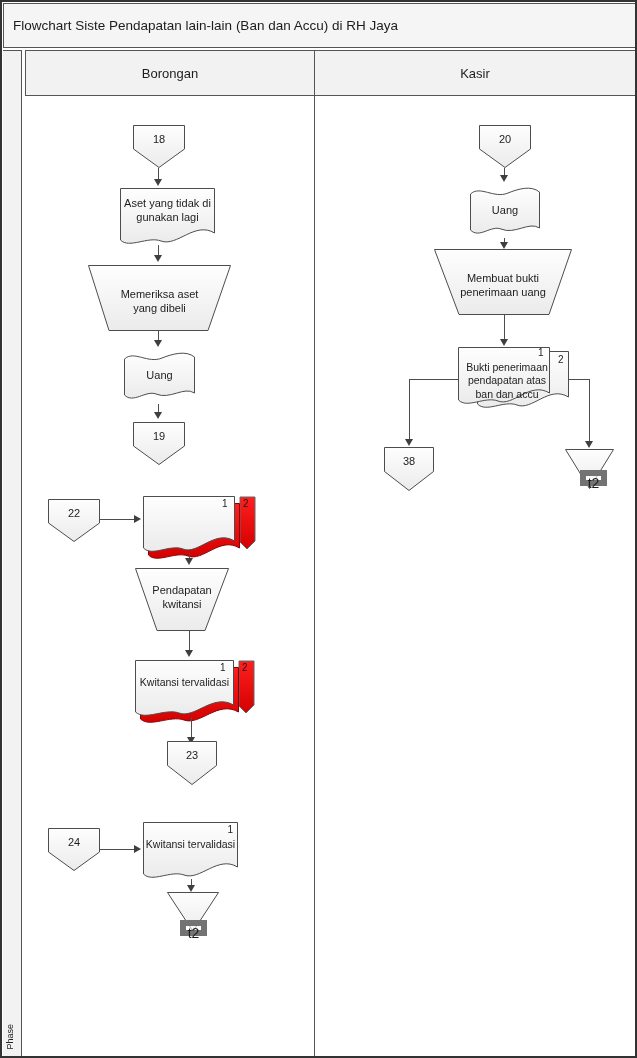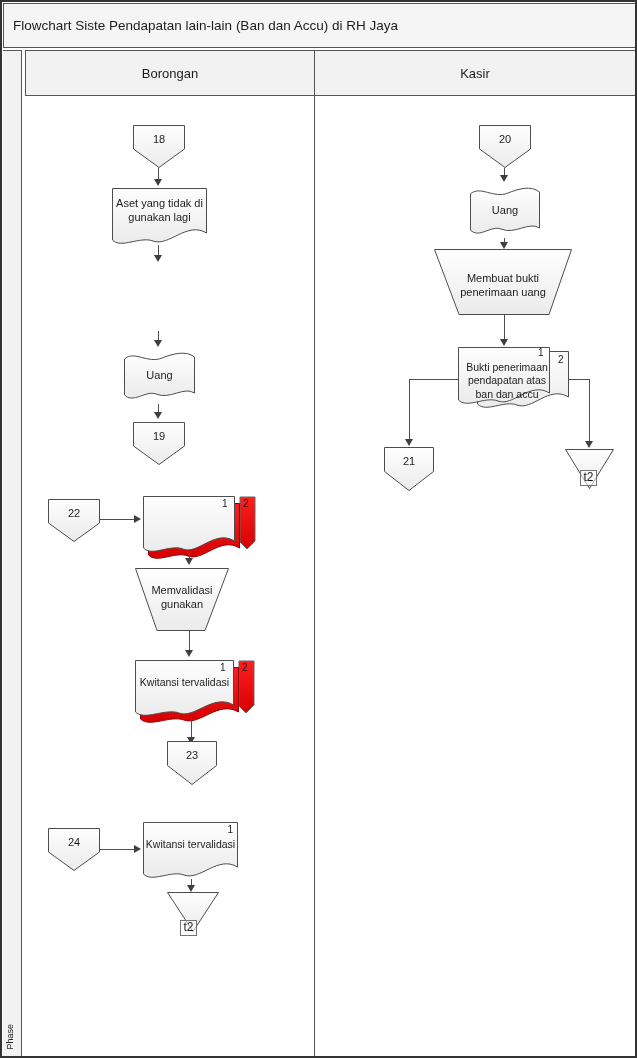--- a/index.html
+++ b/index.html
@@ -43,22 +43,22 @@
   .lbl-trap{padding:12px 20px 4px 20px;}
   .nowrap{white-space:nowrap;font-size:10.5px;}
   .copy-num{position:absolute;font-size:10px;line-height:1;}
   .vline{position:absolute;width:1px;background:#4d4d4d;}
   .hline{position:absolute;height:1px;background:#4d4d4d;}
   .ah-down{position:absolute;width:0;height:0;
     border-left:4px solid transparent;border-right:4px solid transparent;border-top:7px solid #3f3f3f;}
   .ah-right{position:absolute;width:0;height:0;
     border-top:4px solid transparent;border-bottom:4px solid transparent;border-left:7px solid #3f3f3f;}
   .tiny-box{
-    position:absolute;width:17px;height:16px;border:1px solid #737373;box-sizing:border-box;
-    background:rgba(255,255,255,0.55);font-size:12px;line-height:1.1;
+    position:absolute;width:27px;height:16px;border:6px solid #737373;box-sizing:border-box;
+    background:rgba(255,255,255,0.55);font-size:14px;line-height:1.1;
     display:flex;justify-content:center;align-items:flex-start;
   }
 </style>
 </head>
 <body>
 
 <svg width="0" height="0" style="position:absolute" aria-hidden="true">
   <defs>
     <linearGradient id="gWhite" x1="0" y1="0" x2="0" y2="1">
       <stop offset="0" stop-color="#fefefe"></stop>
@@ -93,29 +93,35 @@
 
     <div class="shape" style="left:109px;top:29px;width:52px;height:43px">
       <svg width="52" height="43">
           <polygon points="0.5,0.5 51.5,0.5 51.5,24 26,42.5 0.5,24" fill="url(#gWhite)" stroke="#4d4d4d"></polygon>
         </svg>
       <span class="lbl lbl-pent">18</span>
     </div>
     <div class="vline" style="left:134px;top:72px;height:11px"></div>
     <div class="ah-down" style="left:130px;top:83px"></div>
 
-    <div class="shape" style="left:88px;top:92px;width:95px;height:57px">
+    <div class="shape" style="left:96px;top:92px;width:95px;height:57px">
       <svg width="95" height="57">
           <path d="M0.5 0.5 L94.5 0.5 L94.5 45 C75 33 57 59 41 53 C28 48 9 61 0.5 52 Z" fill="url(#gWhite)" stroke="#4d4d4d"></path>
         </svg>
       <span class="lbl lbl-doc">Aset yang tidak di gunakan lagi</span>
     </div>
     <div class="vline" style="left:134px;top:149px;height:10px"></div>
     <div class="ah-down" style="left:130px;top:159px"></div>
 
+    <div class="shape" style="left:64px;top:169px;width:143px;height:66px">
+      <svg width="143" height="66">
+          <polygon points="0.5,0.5 142.5,0.5 120,65.5 21,65.5" fill="url(#gWhite)" stroke="#4d4d4d"></polygon>
+        </svg>
+      <span class="lbl lbl-trap">Memeriksa aset yang dibeli</span>
+    </div>
     <div class="vline" style="left:134px;top:235px;height:9px"></div>
     <div class="ah-down" style="left:130px;top:244px"></div>
 
     <div class="shape" style="left:100px;top:253px;width:71px;height:54px">
       <svg width="71" height="54">
           <path d="M0.5 10 C10 1 24 15 38 9 C48 5 62 1 70.5 8 L70.5 44 C60 37 46 51 32 45 C22 41 9 55 0.5 46 Z" fill="url(#gWhite)" stroke="#4d4d4d"></path>
         </svg>
       <span class="lbl">Uang</span>
     </div>
     <div class="vline" style="left:134px;top:308px;height:8px"></div>
@@ -146,21 +152,21 @@
       <span class="copy-num" style="left:79px;top:3px">1</span>
       <span class="copy-num" style="left:100px;top:3px;color:#1a1a1a">2</span>
     </div>
     <div class="vline" style="left:165px;top:457px;height:5px"></div>
     <div class="ah-down" style="left:161px;top:462px"></div>
 
     <div class="shape" style="left:111px;top:472px;width:94px;height:63px">
       <svg width="94" height="63">
           <polygon points="0.5,0.5 93.5,0.5 70,62.5 22,62.5" fill="url(#gWhite)" stroke="#4d4d4d"></polygon>
         </svg>
-      <span class="lbl" style="padding:0 12px 4px 12px">Memvalidasi gunakan</span>
+      <span class="lbl" style="padding:0 12px 4px 12px">Pendapatan kwitansi</span>
     </div>
     <div class="vline" style="left:165px;top:535px;height:19px"></div>
     <div class="ah-down" style="left:161px;top:554px"></div>
 
     <div class="shape" style="left:111px;top:564px;width:119px;height:60px">
       <svg width="119" height="60">
         <path d="M104 1 L119 1 L119 45 L111 53 L104 46 Z" fill="url(#gRed)" stroke="#666"></path>
         <path transform="translate(5,7)" d="M0.5 0.5 L98.5 0.5 L98.5 45 C78 33 60 59 44 53 C30 48 10 61 0.5 52 Z" fill="url(#gRed)" stroke="#8a0000"></path>
         <path d="M0.5 0.5 L98.5 0.5 L98.5 45 C78 33 60 59 44 53 C30 48 10 61 0.5 52 Z" fill="url(#gWhite)" stroke="#4d4d4d"></path>
       </svg>
@@ -246,21 +252,21 @@
       <span class="copy-num" style="left:100px;top:8px">2</span>
     </div>
 
     <div class="hline" style="left:94px;top:283px;width:49px"></div>
     <div class="vline" style="left:94px;top:283px;height:60px"></div>
     <div class="ah-down" style="left:90px;top:343px"></div>
     <div class="shape" style="left:69px;top:351px;width:50px;height:44px">
       <svg width="50" height="44">
           <polygon points="0.5,0.5 49.5,0.5 49.5,24.5 25,43.5 0.5,24.5" fill="url(#gWhite)" stroke="#4d4d4d"></polygon>
         </svg>
-      <span class="lbl lbl-pent">21</span>
+      <span class="lbl lbl-pent">38</span>
     </div>
 
     <div class="hline" style="left:254px;top:283px;width:21px"></div>
     <div class="vline" style="left:274px;top:283px;height:62px"></div>
     <div class="ah-down" style="left:270px;top:345px"></div>
     <div class="shape" style="left:250px;top:353px;width:49px;height:40px">
       <svg width="49" height="40">
           <polygon points="0.5,0.5 48.5,0.5 24.5,39.5" fill="url(#gWhite)" stroke="#4d4d4d"></polygon>
         </svg>
     </div>

